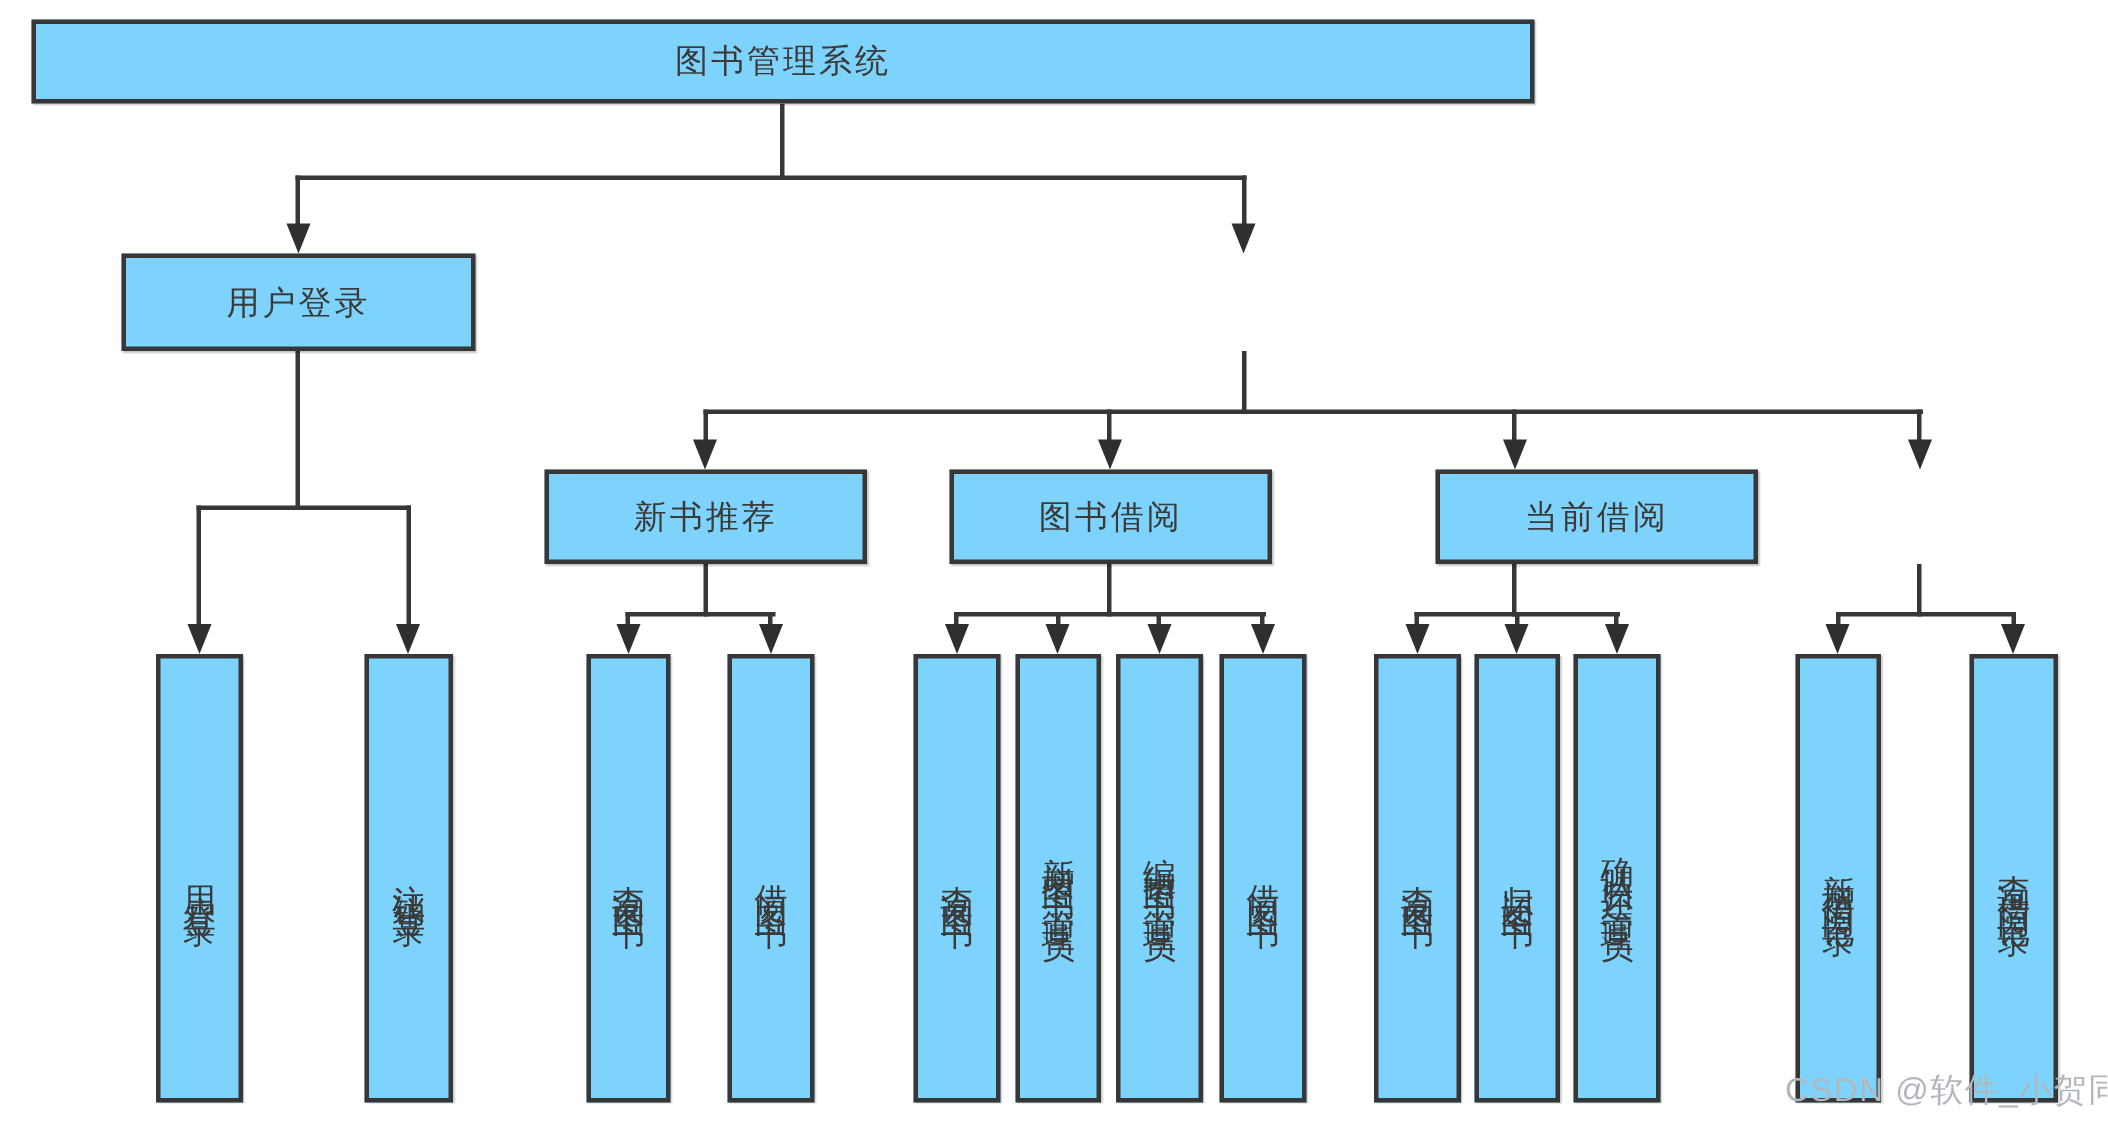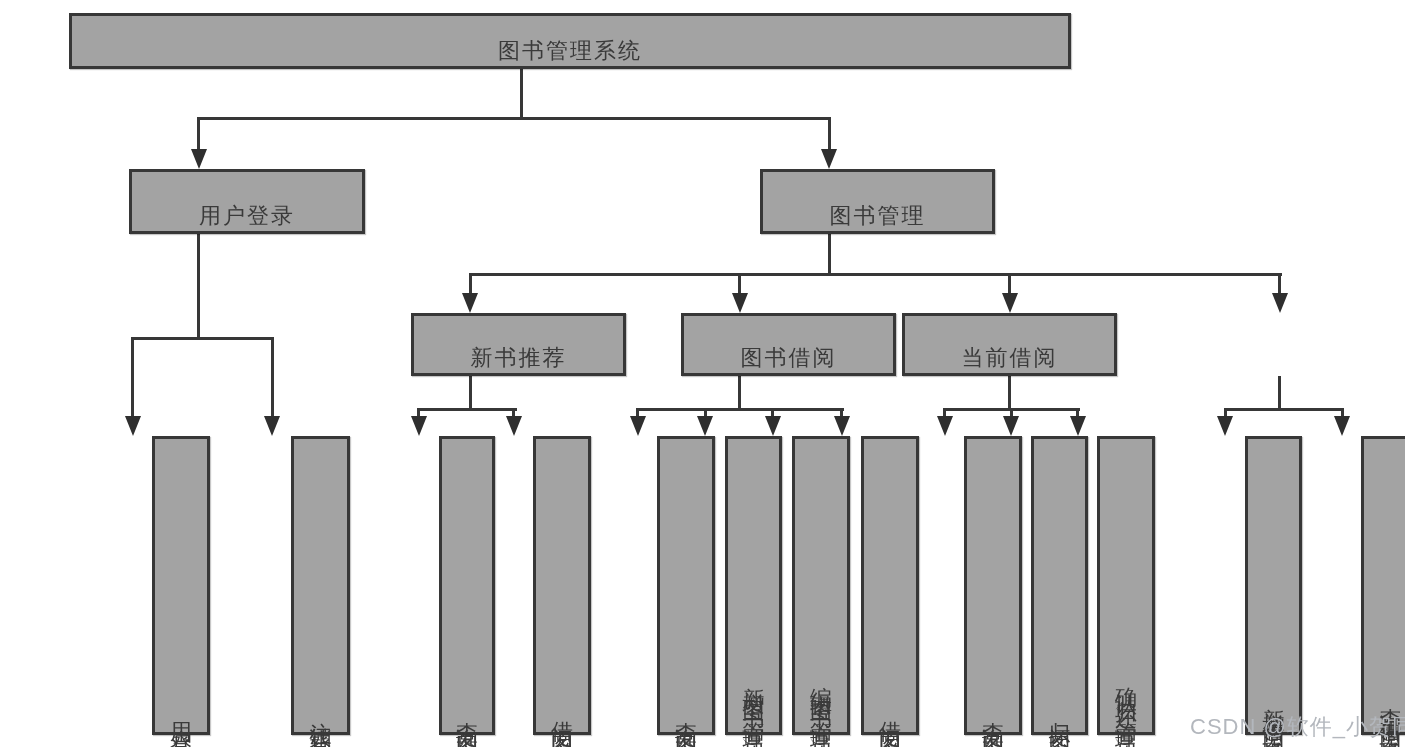--- a/index.html
+++ b/index.html
@@ -1,24 +1,23 @@
 <!DOCTYPE html>
 <html lang="zh"><head>
 <meta charset="utf-8">
 <style>
   html,body{margin:0;padding:0;background:#ffffff;}
   #stage{
     position:relative;width:1405px;height:747px;background:#ffffff;overflow:hidden;
     font-family:"Liberation Sans","DejaVu Sans",sans-serif;color:#3a3a3a;
   }
   .node{
-    position:absolute;background:#a3a3a3;border:3px solid #373737;box-sizing:border-box;
-    display:flex;align-items:flex-end;justify-content:center;
+    position:absolute;background:#7dd3fc;border:3px solid #373737;box-sizing:border-box;
+    display:flex;align-items:center;justify-content:center;
     box-shadow:1px 1px 1px rgba(0,0,0,0.22);
-    margin-left:48px;
   }
   .h-label{font-size:22px;letter-spacing:2px;white-space:nowrap;}
   .v-label{
     writing-mode:vertical-rl;text-orientation:mixed;
     font-size:22px;line-height:1;letter-spacing:7px;white-space:nowrap;
   }
   .line{position:absolute;background:#373737;}
   .arrow{
     position:absolute;width:0;height:0;
     border-left:8px solid transparent;border-right:8px solid transparent;
@@ -93,31 +92,28 @@
   <div class="line" style="left:1341px;top:408px;width:3px;height:12px;"></div>
   <div class="arrow" style="left:1334px;top:416px;"></div>
 
   <div class="node" style="left:21px;top:13px;width:1002px;height:56px;">
     <span class="h-label">图书管理系统</span>
   </div>
 
   <div class="node" style="left:81px;top:169px;width:236px;height:65px;">
     <span class="h-label">用户登录</span>
   </div>
-  <div class="node" style="left:712px;top:169px;width:235px;height:65px;">
-    <span class="h-label">图书管理</span>
-  </div>
 
   <div class="node" style="left:633px;top:313px;width:215px;height:63px;">
     <span class="h-label">图书借阅</span>
   </div>
   <div class="node" style="left:363px;top:313px;width:215px;height:63px;">
     <span class="h-label">新书推荐</span>
   </div>
-  <div class="node" style="left:854px;top:313px;width:215px;height:63px;">
+  <div class="node" style="left:957px;top:313px;width:215px;height:63px;">
     <span class="h-label">当前借阅</span>
   </div>
 
   <div class="node" style="left:104px;top:436px;width:58px;height:299px;">
     <span class="v-label">用户登录</span>
   </div>
   <div class="node" style="left:243px;top:436px;width:59px;height:299px;">
     <span class="v-label">注销登录</span>
   </div>
 

